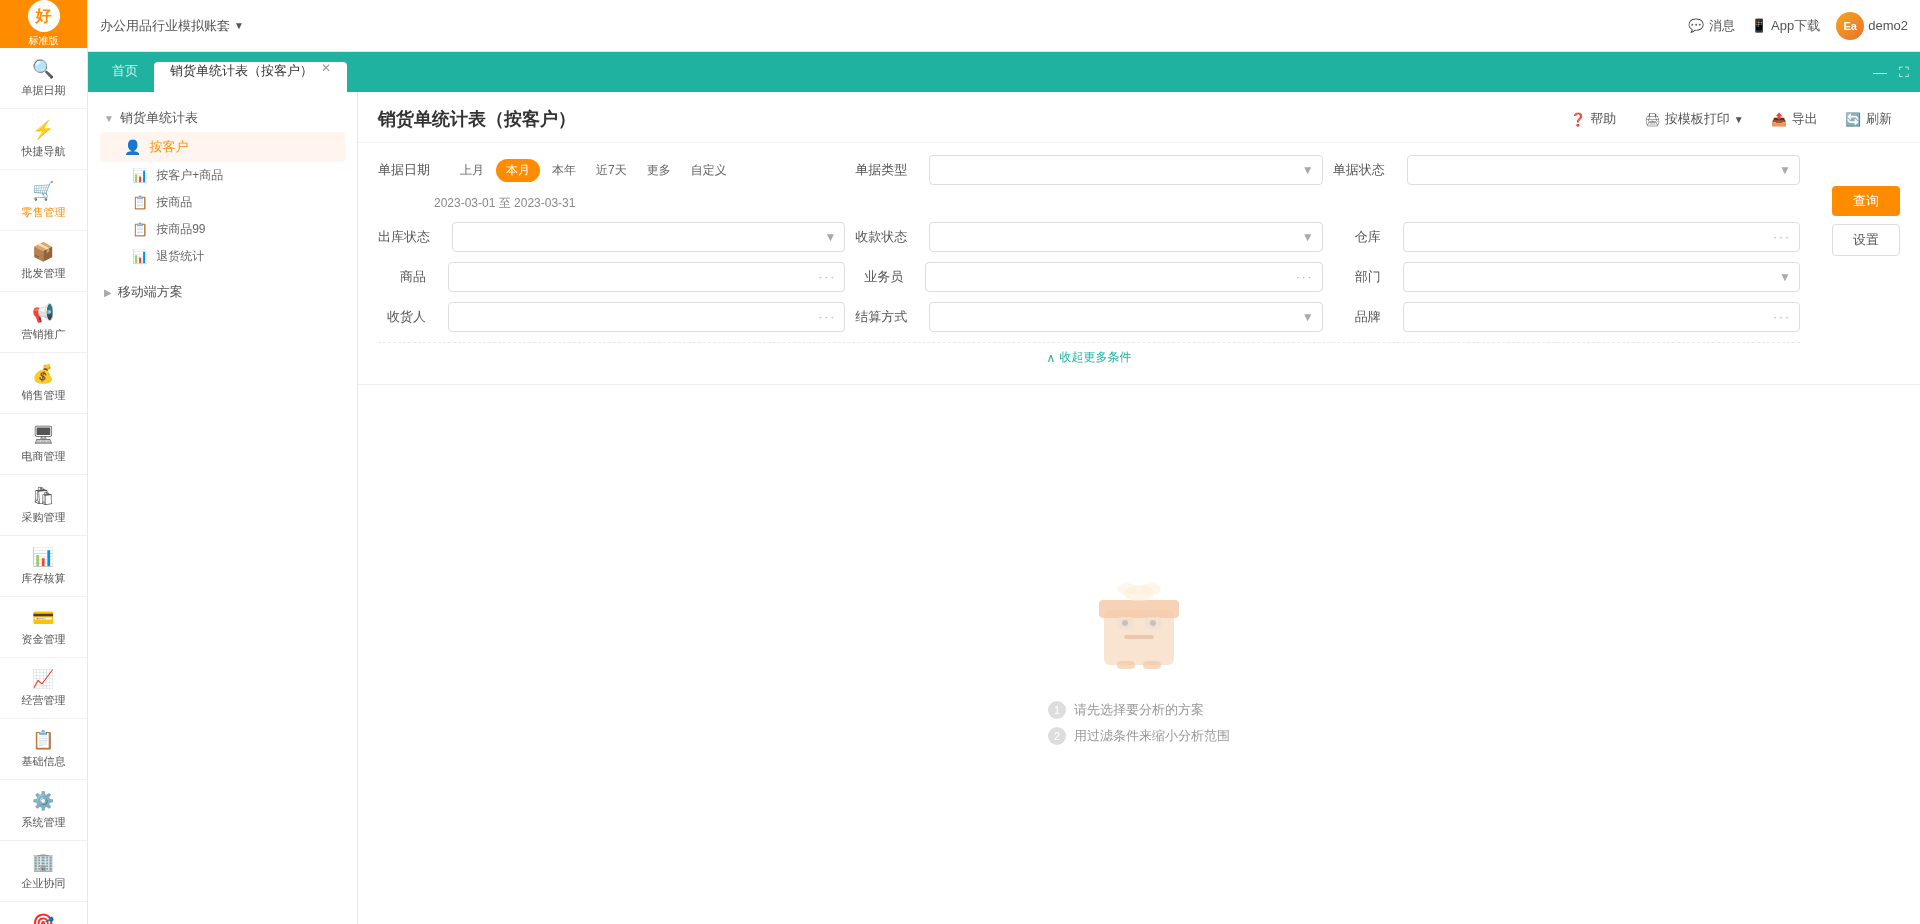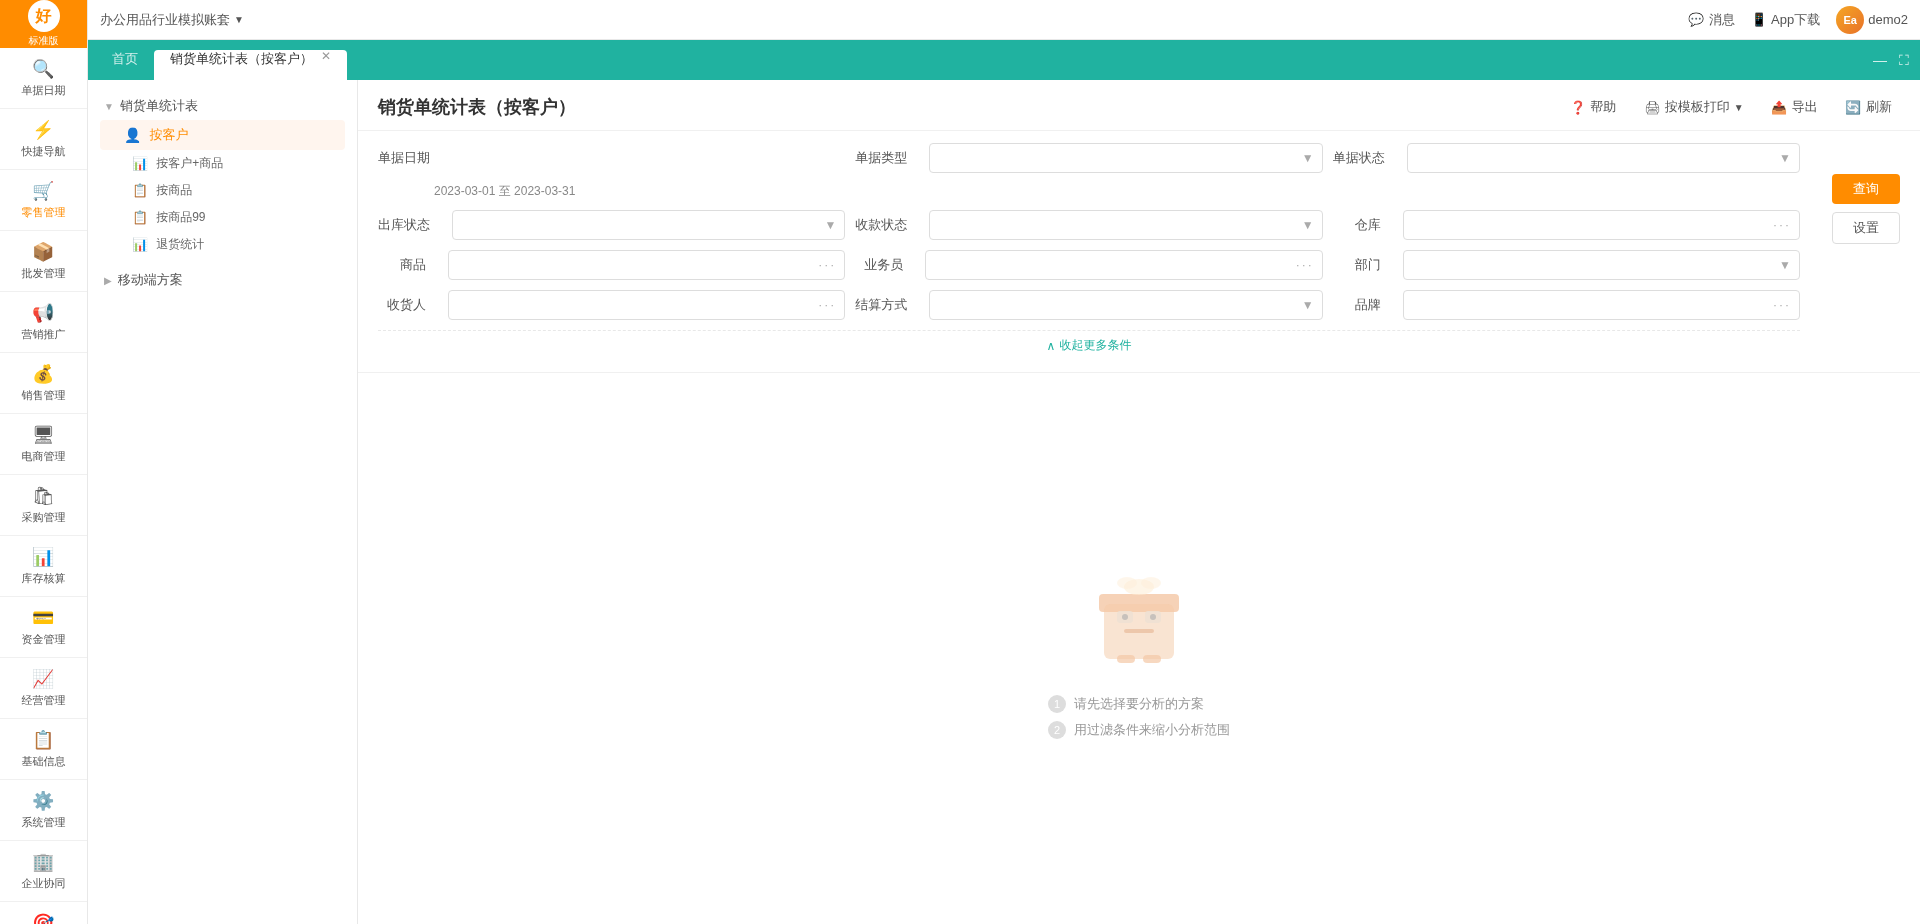--- a/index.html
+++ b/index.html
@@ -61,21 +61,21 @@
     
     .main {
       flex: 1;
       display: flex;
       flex-direction: column;
       overflow: hidden;
     }
 
     
     .topbar {
-      height: 40px;
+      height: 52px;
       background: #fff;
       border-bottom: 1px solid #e8e8e8;
       display: flex;
       align-items: center;
       padding: 0 12px;
       justify-content: space-between;
     }
     .topbar-left {
       display: flex;
       align-items: center;
@@ -609,20 +609,30 @@
         </div>
       </div>
 
       <div class="filter-area">
         <div class="filter-main-row">
           <div class="filter-fields">
 
             <div class="filter-row-inner">
               <div class="filter-cell">
                 <span class="filter-cell-label">单据日期</span>
+                <div style="display:flex; align-items:center; gap:6px; flex:1;">
+                  <div class="date-tabs">
+                    <span class="date-tab">上月</span>
+                    <span class="date-tab active">本月</span>
+                    <span class="date-tab">本年</span>
+                    <span class="date-tab">近7天</span>
+                    <span class="date-tab">更多</span>
+                    <span class="date-tab">自定义</span>
+                  </div>
+                </div>
               </div>
               <div class="filter-cell">
                 <span class="filter-cell-label">单据类型</span>
                 <div class="filter-cell-control">
                   <span></span>
                   <span style="color:#aaa; font-size:12px;">▼</span>
                 </div>
               </div>
               <div class="filter-cell">
                 <span class="filter-cell-label">单据状态</span>

